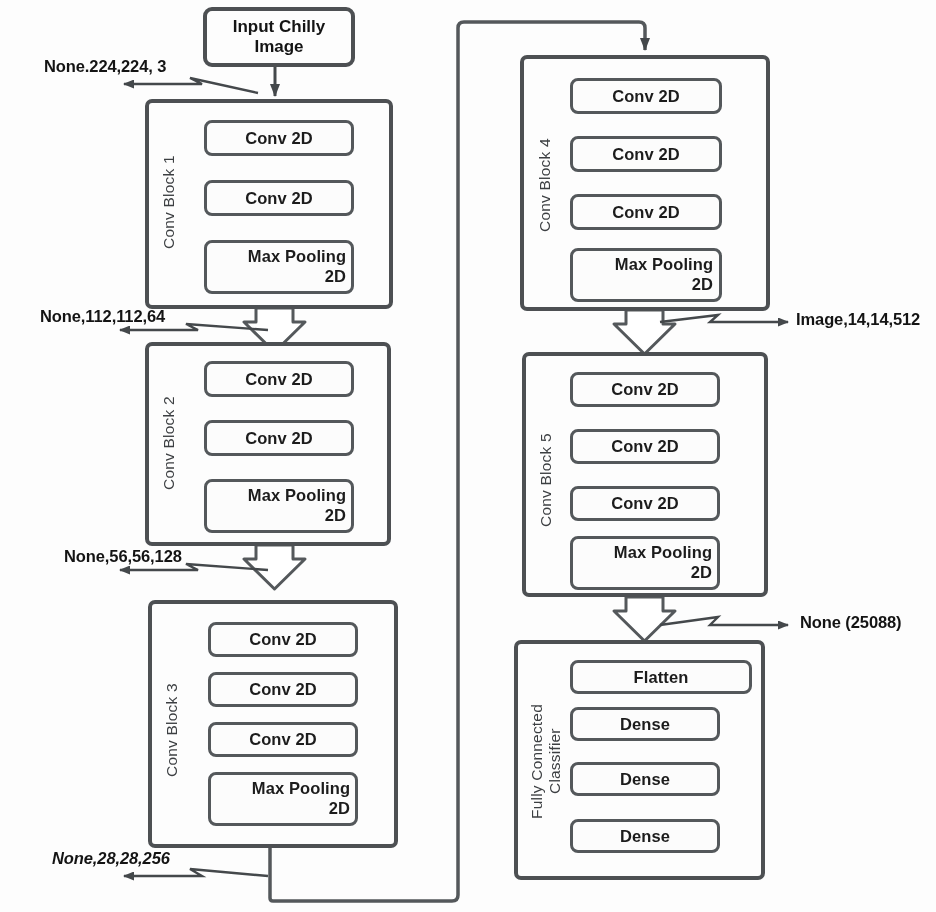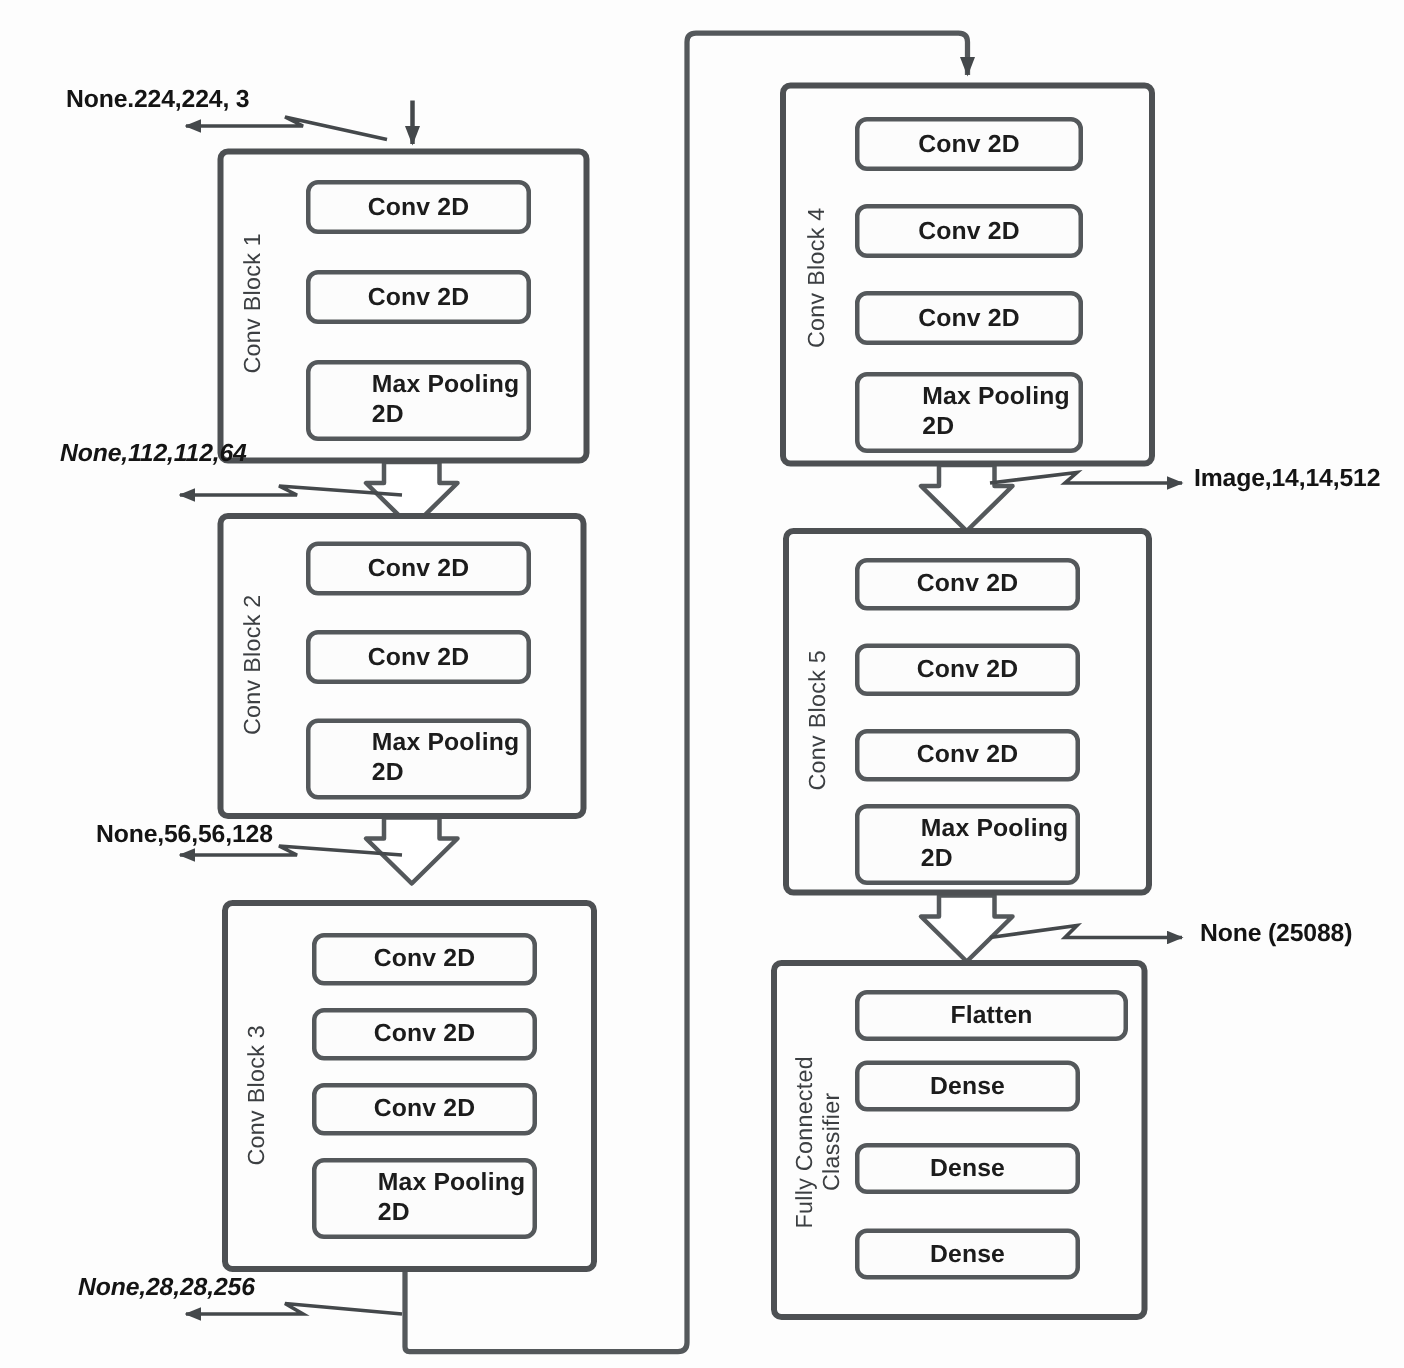--- a/index.html
+++ b/index.html
@@ -32,21 +32,21 @@
   
   .layer-box {
     position: absolute;
     box-sizing: border-box;
     border: 3px solid #54585b;
     border-radius: 8px;
     background: #fcfcfc;
     display: flex;
     align-items: center;
     justify-content: center;
-    text-align: left;
+    text-align: right;
     font-size: 16.5px;
     font-weight: bold;
     color: #1c1c1c;
     line-height: 1.15;
     letter-spacing: 0.1px;
   }
   .layer-box.two-line { line-height: 1.2; padding-left: 36px; }
 
   
   .input-box {
@@ -152,20 +152,22 @@
     </g>
 
     <g>
       <path d="M660,322 L718,315 L710,322 L788,322" stroke="#44484b" stroke-width="2.4" fill="none" stroke-linejoin="miter" marker-end="url(#thinArrow)"></path>
     </g>
     <g>
       <path d="M660,625 L718,617 L710,625 L788,625" stroke="#44484b" stroke-width="2.4" fill="none" stroke-linejoin="miter" marker-end="url(#thinArrow)"></path>
     </g>
   </svg>
 
+  <div class="input-box" style="left:203px; top:7px; width:152px; height:60px;">Input Chilly
+Image</div>
 
   <div class="group-box" style="left:145px; top:99px; width:248px; height:210px;"></div>
   <div class="group-caption" style="left:160px; top:122px; width:20px; height:160px;">Conv Block 1</div>
   <div class="layer-box" style="left:204px; top:120px; width:150px; height:36px;">Conv 2D</div>
   <div class="layer-box" style="left:204px; top:180px; width:150px; height:36px;">Conv 2D</div>
   <div class="layer-box two-line" style="left:204px; top:240px; width:150px; height:54px; white-space:pre-line;">Max Pooling
 2D</div>
 
   <div class="group-box" style="left:145px; top:342px; width:246px; height:204px;"></div>
   <div class="group-caption" style="left:160px; top:363px; width:20px; height:160px;">Conv Block 2</div>
@@ -200,19 +202,19 @@
 
   <div class="group-box" style="left:514px; top:640px; width:251px; height:240px;"></div>
   <div class="group-caption" style="left:528px; top:668px; width:34px; height:186px; text-align:center;">Fully Connected
 Classifier</div>
   <div class="layer-box" style="left:570px; top:660px; width:182px; height:34px;">Flatten</div>
   <div class="layer-box" style="left:570px; top:707px; width:150px; height:34px;">Dense</div>
   <div class="layer-box" style="left:570px; top:762px; width:150px; height:34px;">Dense</div>
   <div class="layer-box" style="left:570px; top:819px; width:150px; height:34px;">Dense</div>
 
   <div class="dim-label" style="left:44px; top:57px;">None.224,224, 3</div>
-  <div class="dim-label" style="left:40px; top:293px;font-style:italic;">None,112,112,64</div>
+  <div class="dim-label" style="left:40px; top:307px;">None,112,112,64</div>
   <div class="dim-label" style="left:64px; top:547px;">None,56,56,128</div>
   <div class="dim-label" style="left:52px; top:849px;font-style:italic;">None,28,28,256</div>
   <div class="dim-label" style="left:796px; top:310px;">Image,14,14,512</div>
   <div class="dim-label" style="left:800px; top:613px;text-align:center;">None (25088)</div>
 
 </div>
 
 </body></html>

